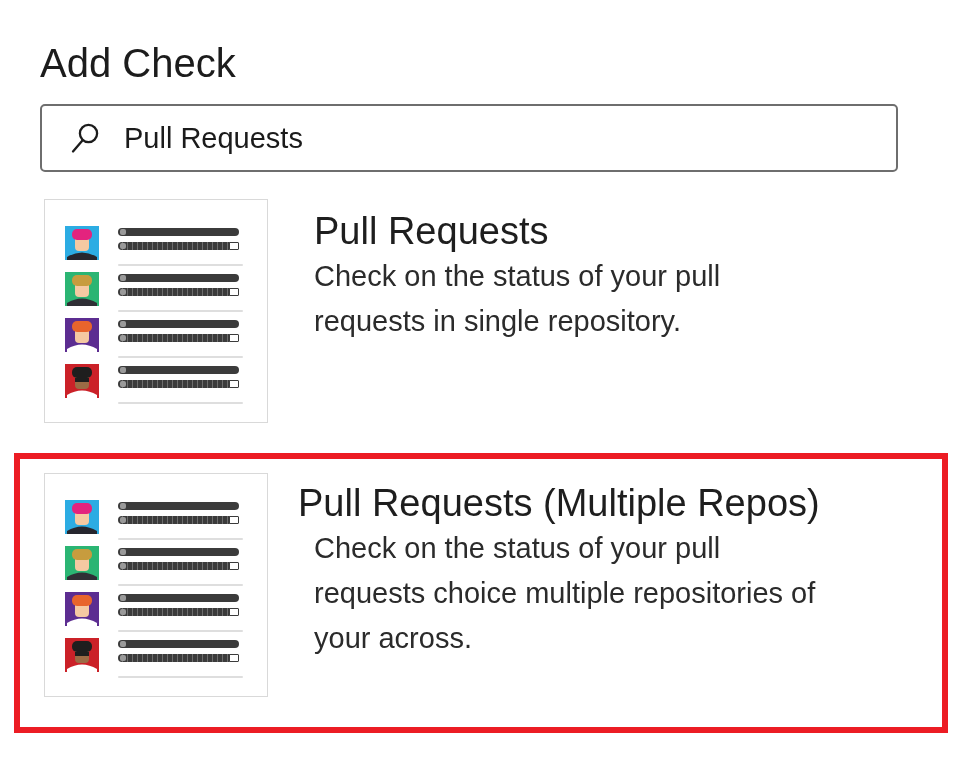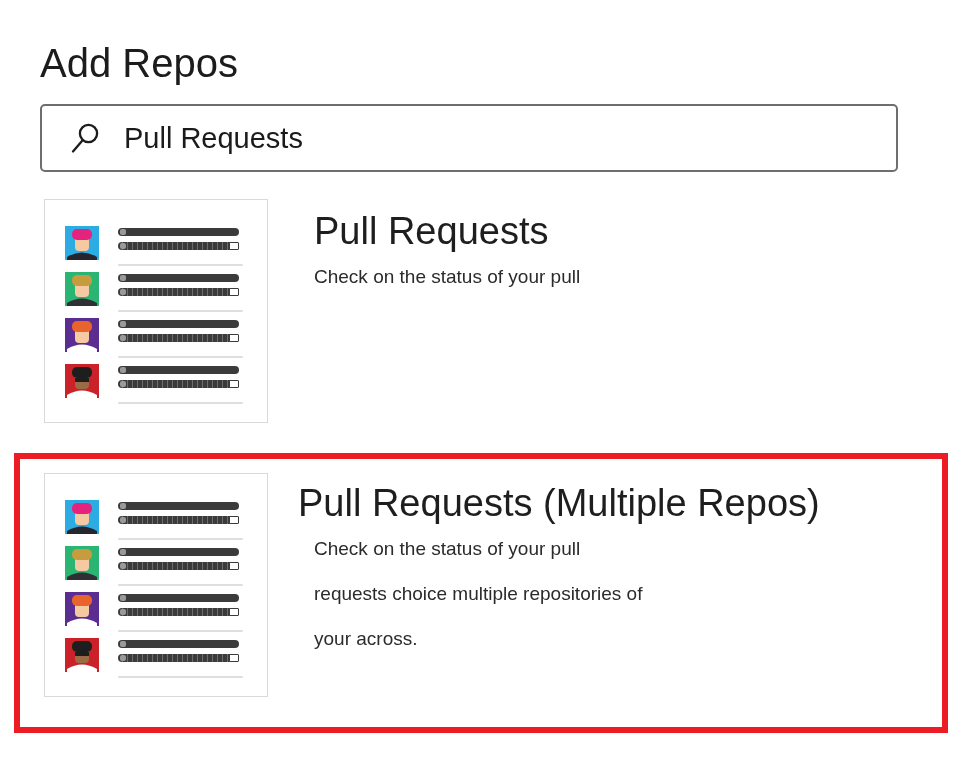--- a/index.html
+++ b/index.html
@@ -28,40 +28,40 @@
   
   .thumb-card{
     width:224px;height:224px;box-sizing:border-box;background:#ffffff;
     border:1px solid #d9d9d9;
   }
   .thumb-inner{position:relative;width:100%;height:100%;}
   .widget-title{
     font-size:38px;line-height:46px;font-weight:400;color:#1e1e1e;white-space:nowrap;
   }
   .widget-desc{
-    font-size:19px;line-height:45px;font-weight:400;color:#2b2b2b;
+    font-size:29px;line-height:45px;font-weight:400;color:#2b2b2b;
   }
   .desc-line{white-space:nowrap;}
   
   .highlight-box{
     left:14px;top:453px;width:934px;height:280px;box-sizing:border-box;
     border:6px solid #EC1C24;background:transparent;
   }
   
   .t-row-avatar{position:absolute;left:20px;width:34px;height:34px;}
   .tbar{position:absolute;left:73px;width:121px;height:8px;border-radius:4px;background:#3b3b3b;}
   .tbar.striped{background:repeating-linear-gradient(90deg,#3b3b3b 0 4px,#6d6d6d 4px 5px);border-radius:4px;}
   .tbar .dot{position:absolute;left:2px;top:1px;width:6px;height:6px;border-radius:2px;background:#9a9a9a;}
   .tbar .chip{position:absolute;right:0px;top:0px;width:8px;height:6px;background:#ffffff;border:1px solid #3b3b3b;border-radius:1px;}
   .t-sep{position:absolute;left:73px;width:125px;height:2px;background:#dedede;border-radius:1px;}
 </style>
 </head>
 <body>
 
-<div class="abs page-title">Add Repos</div>
+<div class="abs page-title">Add Check</div>
 
 <div class="abs search-box">
   <svg class="search-icon" width="32" height="33" viewBox="0 0 32 33" fill="none">
     <circle cx="18.5" cy="11.5" r="8.6" stroke="#1c1c1c" stroke-width="2.3" fill="none"></circle>
     <line x1="12" y1="19" x2="3" y2="29.5" stroke="#1c1c1c" stroke-width="2.3" stroke-linecap="round"></line>
   </svg>
   <input class="search-text" type="text" value="Pull Requests" style="">
 </div>
 
 <div class="abs" style="left:44px;top:199px;">
@@ -123,20 +123,21 @@
           <span class="dot"></span>
           <span class="chip"></span>
         </div>
         <div class="t-sep" style="top:202px"></div>
       </div>
   </div>
 </div>
 <div class="abs widget-title" style="left:314px;top:208px;">Pull Requests</div>
 <div class="abs widget-desc" style="left:314px;top:254px;">
   <div class="desc-line">Check on the status of your pull</div>
+  <div class="desc-line">requests in single repository.</div>
 </div>
 
 <div class="abs highlight-box" style="border-color: rgb(236, 28, 36);"></div>
 
 <div class="abs" style="left:44px;top:473px;">
   <div class="thumb-card">
     <div class="thumb-inner">
         <div class="t-row-avatar" style="top:26px"><svg viewBox="0 0 34 34" width="34" height="34">
             <rect width="34" height="34" fill="#2CACE3"></rect>
             <path d="M2,34 L2,31 Q17,22 32,31 L32,34 Z" fill="#26262E"></path>

